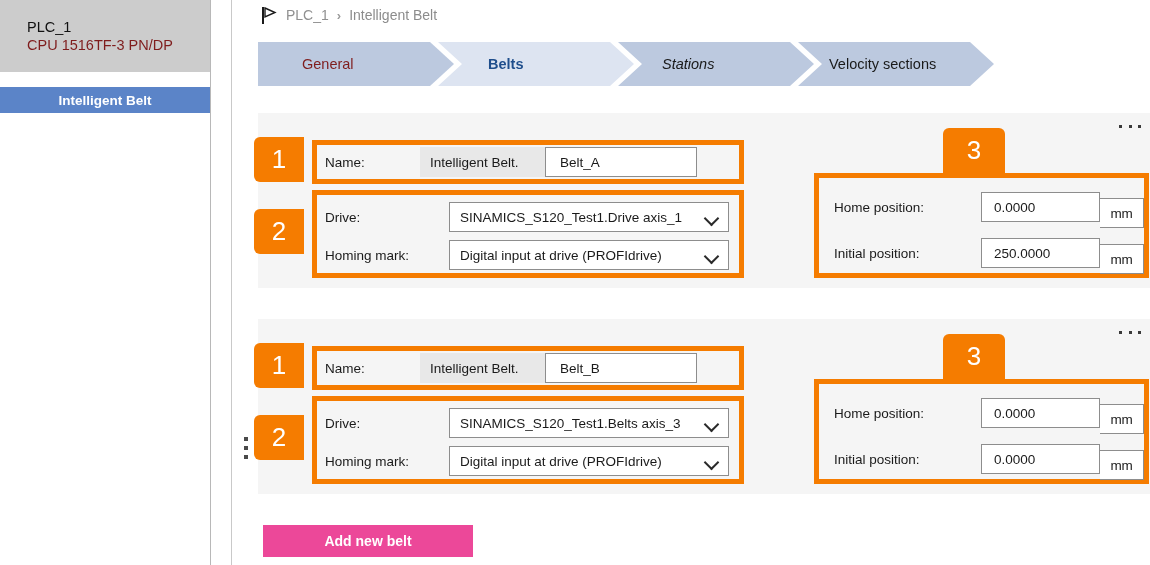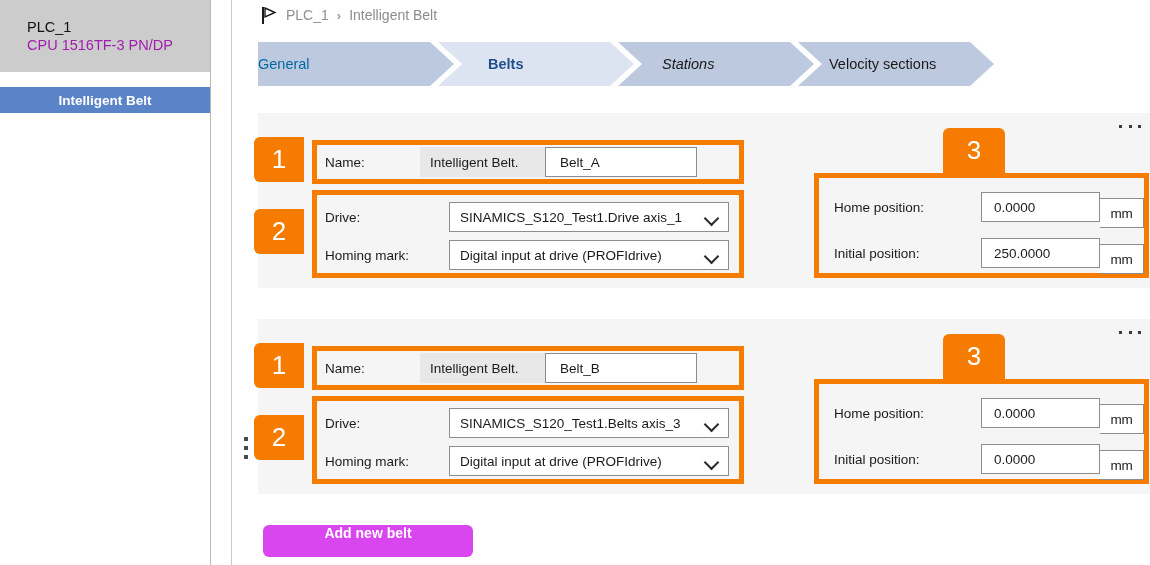--- a/index.html
+++ b/index.html
@@ -26,21 +26,21 @@
     padding-left:27px;box-sizing:border-box;
     font-size:13.5px;color:#1a1a1a;
     border-bottom:1px solid #e2e2e2;
   }
   #plc-row{
     height:72px;background:#cccccc;
     display:flex;flex-direction:column;justify-content:center;
     padding-left:27px;box-sizing:border-box;
   }
   #plc-row .l1{font-size:14.5px;color:#111;line-height:18px;}
-  #plc-row .l2{font-size:14.5px;color:#a21caf;line-height:18px;}
+  #plc-row .l2{font-size:14.5px;color:#7f1d1d;line-height:18px;}
   #gap-row{height:15px;background:#ffffff;}
   #belt-row{
     height:26px;background:#5b84c8;
     display:flex;align-items:center;justify-content:center;
     color:#ffffff;font-size:13.5px;font-weight:bold;
   }
 
   
   #divider2{
     position:absolute;left:231px;top:0;width:1px;height:565px;
@@ -138,23 +138,23 @@
     font-size:13.5px;color:#1a1a1a;width:120px;
   }
 
   
   .drag-dots{position:absolute;width:5px;}
   .drag-dots i{display:block;width:4px;height:4px;background:#4a4a4a;margin-bottom:5px;}
 
   
   #addbtn{
     position:absolute;left:263px;top:525px;width:210px;height:32px;
-    background:#d946ef;color:#ffffff;
-    display:flex;justify-content:center;
-    font-size:14px;font-weight:bold;cursor:pointer;border-radius:6px;
+    background:#ec4899;color:#ffffff;
+    display:flex;align-items:center;justify-content:center;
+    font-size:14px;font-weight:bold;cursor:pointer;
   }
 </style>
 </head>
 <body>
 
 <div id="sidebar">
   <div id="plc-row">
     <span class="l1">PLC_1</span>
     <span class="l2">CPU 1516TF-3 PN/DP</span>
   </div>
@@ -178,21 +178,21 @@
     <span id="crumb-sep">›</span>
     <span id="crumb-cur">Intelligent Belt</span>
   </div>
 
   <div id="wizard">
 
     <div class="wtab" style="left:0;width:196px;">
       <svg width="196" height="44" viewBox="0 0 196 44" style="position:absolute;left:0;top:0;">
         <path d="M0,0 L172,0 L196,22 L172,44 L0,44 Z" fill="#bcc9df"></path>
       </svg>
-      <span class="wlbl" style="color:#0369a1;">General</span>
+      <span class="wlbl" style="color:#7f1d1d;margin-left:44px;">General</span>
     </div>
 
     <div class="wtab" style="left:180px;width:196px;">
       <svg width="196" height="44" viewBox="0 0 196 44" style="position:absolute;left:0;top:0;">
         <path d="M0,0 L172,0 L196,22 L172,44 L0,44 L24,22 Z" fill="#dde4f1"></path>
       </svg>
       <span class="wlbl" style="color:#1f4e8c;font-weight:bold;margin-left:50px;">Belts</span>
     </div>
 
     <div class="wtab" style="left:360px;width:196px;font-style:italic;">

